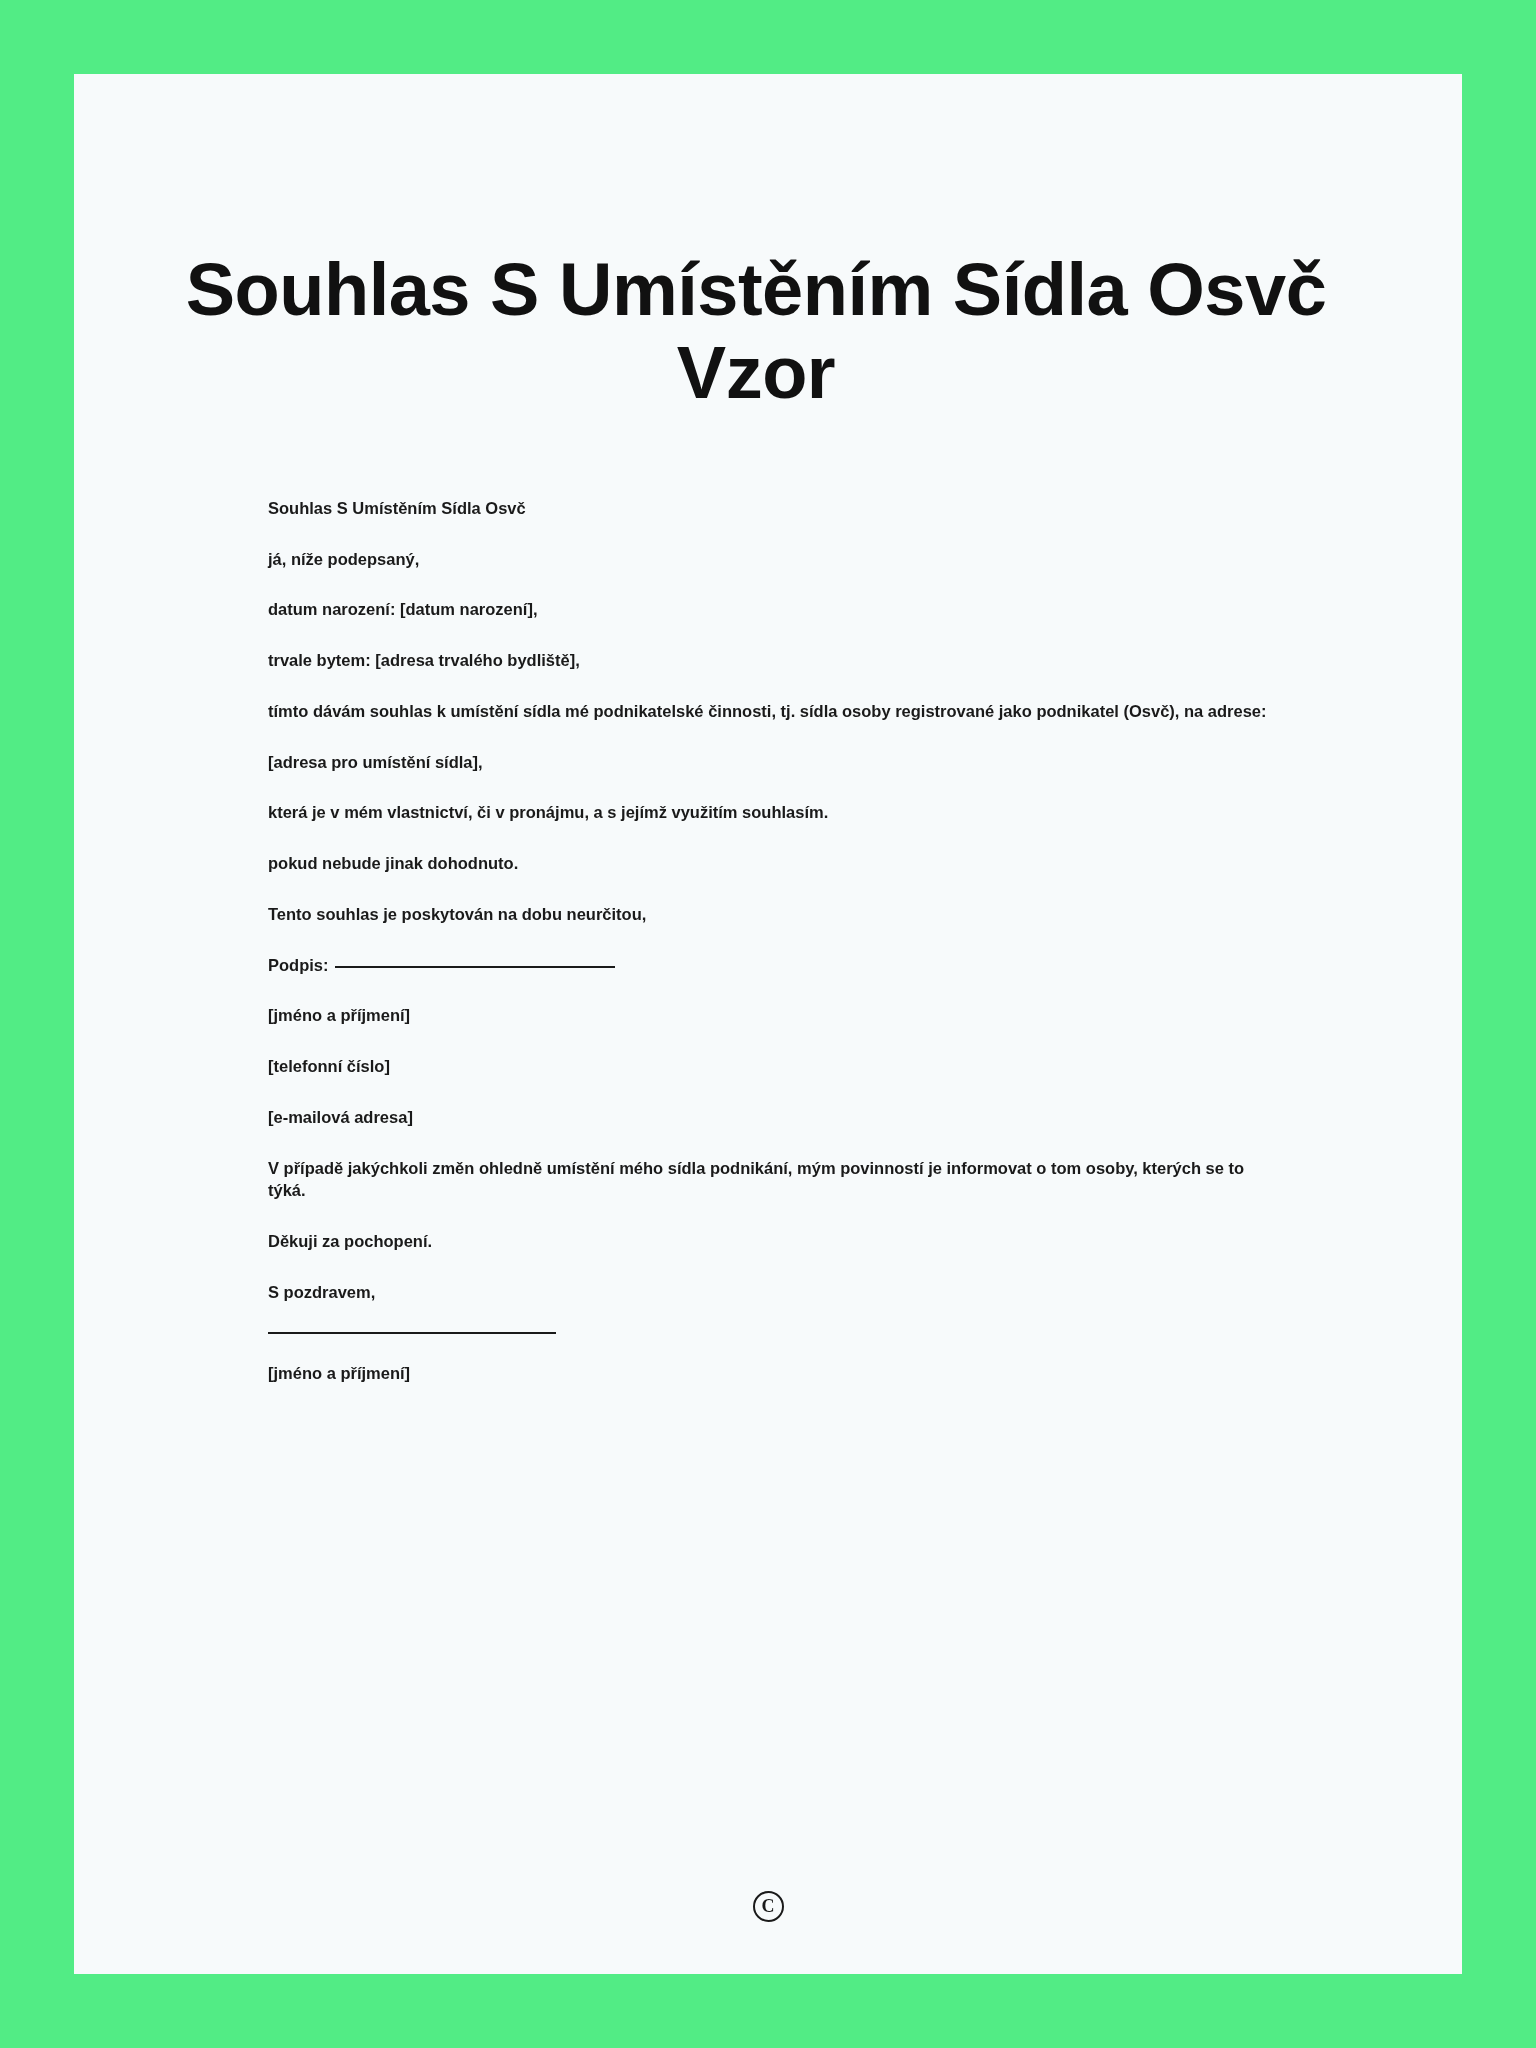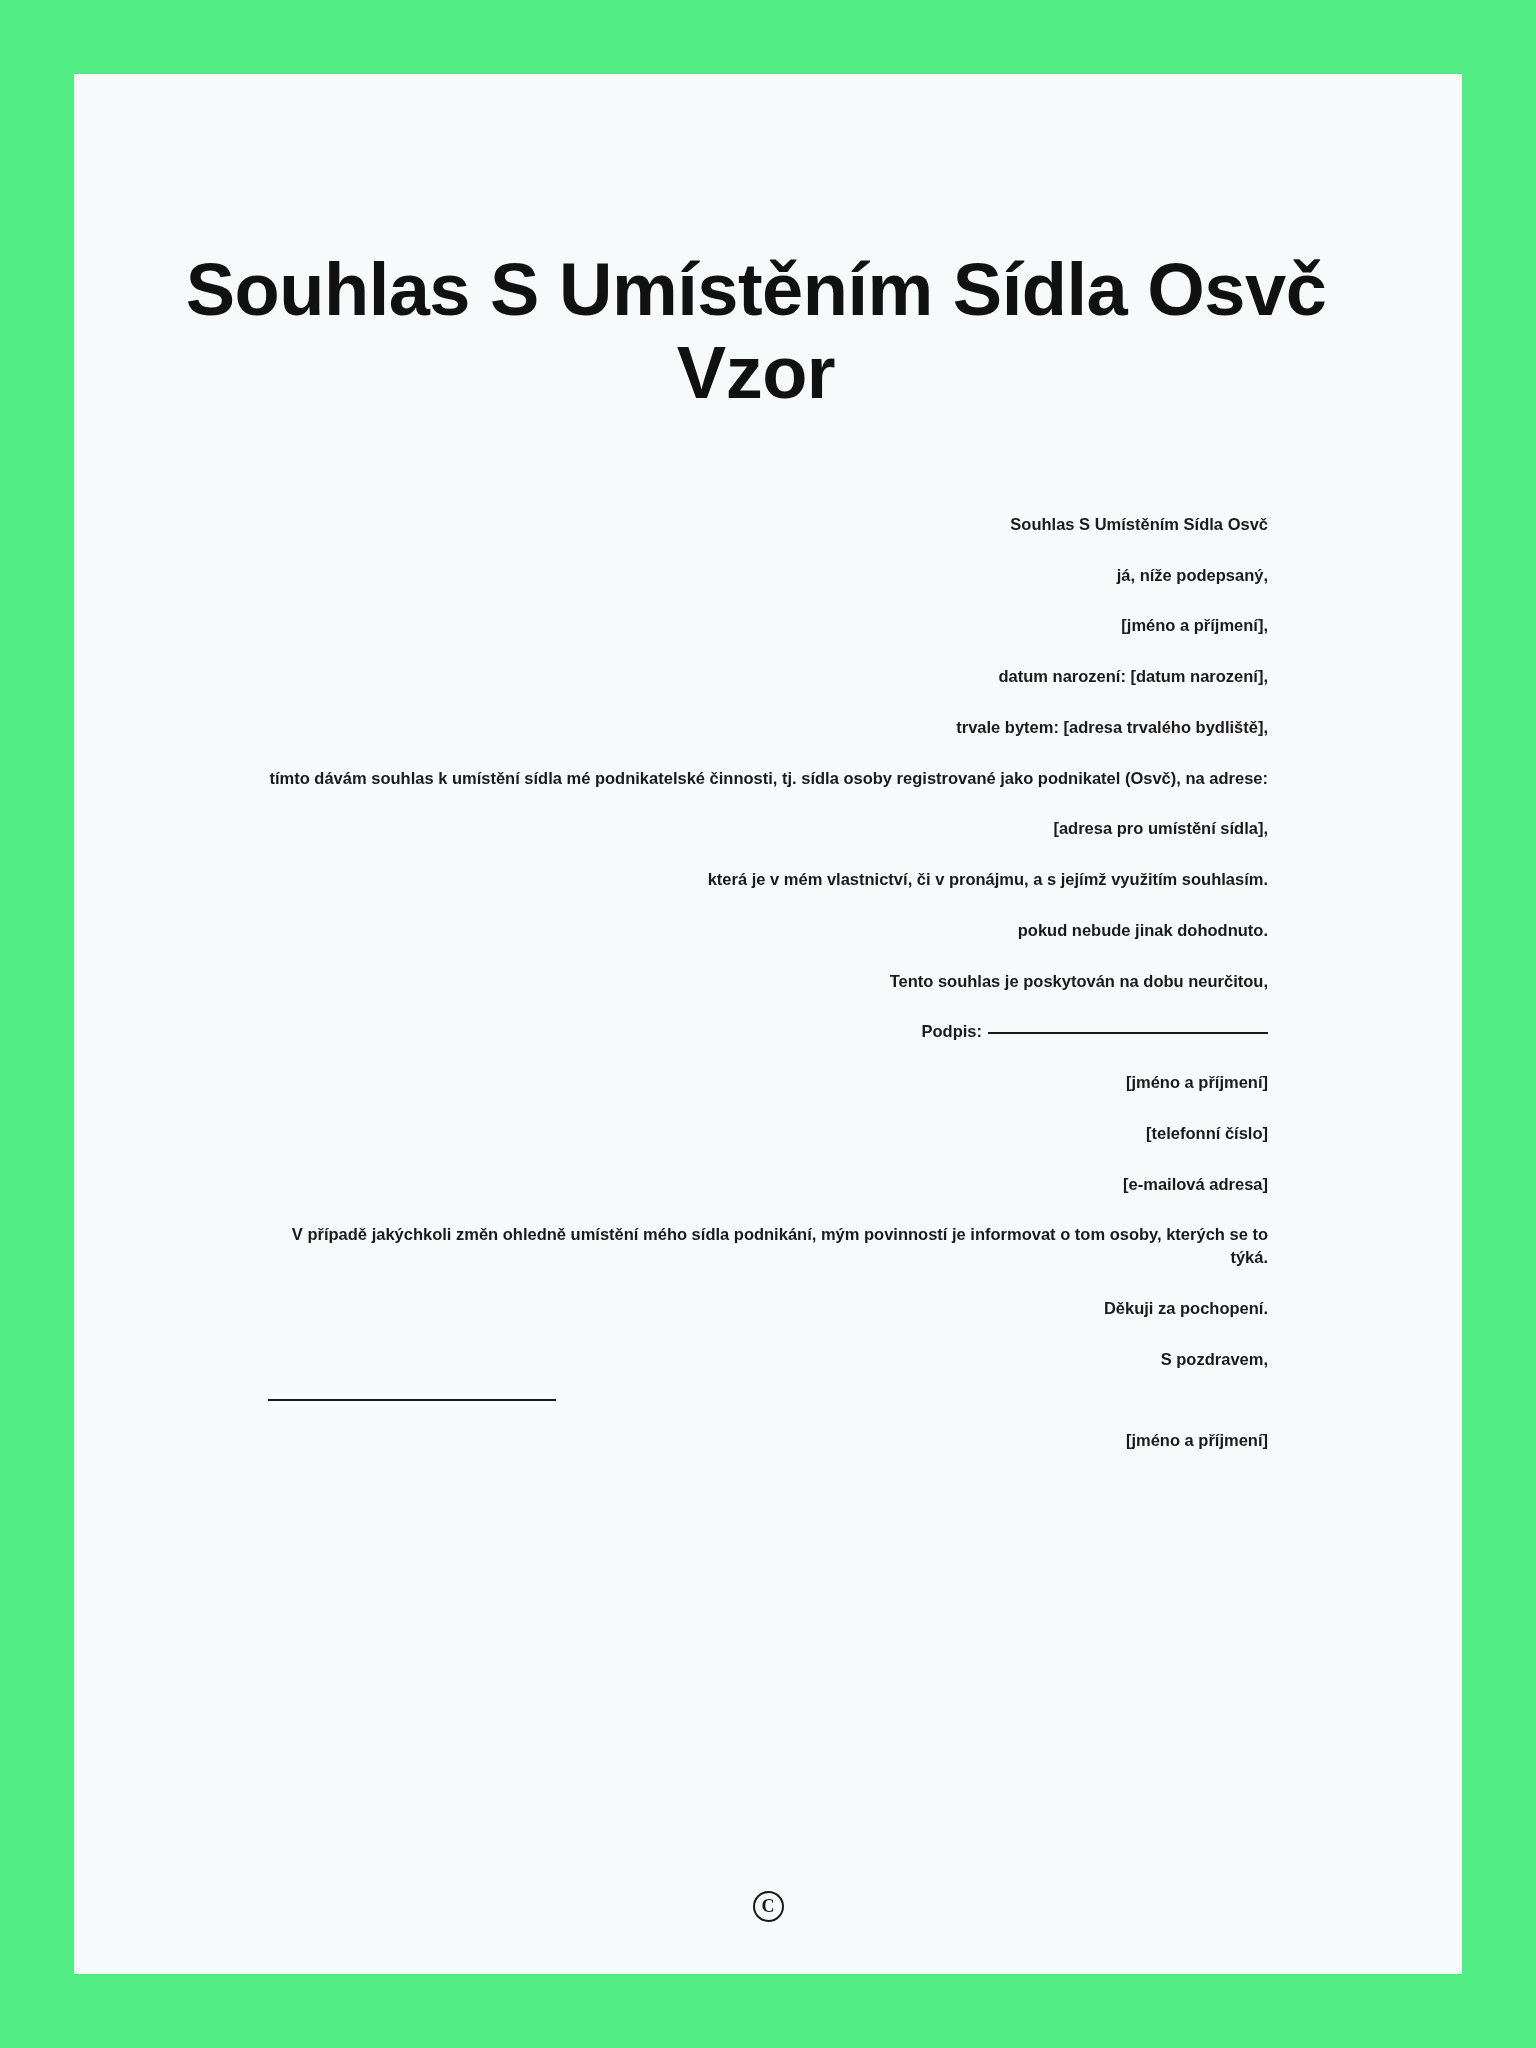--- a/index.html
+++ b/index.html
@@ -27,24 +27,23 @@
     margin: 0;
     padding: 175px 70px 0 46px;
     font-size: 74px;
     line-height: 1.12;
     font-weight: bold;
     color: #111111;
     text-align: center;
     letter-spacing: -0.5px;
   }
   .body-block {
-    margin: 16px auto;
+    margin: 0 auto;
     padding: 82px 0 0 0;
     width: 1000px;
-    text-align: right;
   }
   .body-block p {
     margin: 0 0 28px 0;
     font-size: 16.5px;
     line-height: 1.38;
     font-weight: bold;
     color: #1a1a1a;
   }
   .sig-line {
     display: inline-block;
@@ -84,21 +83,20 @@
 <body>
 
 <div class="page">
 
   <h1 class="doc-title">Souhlas S Umístěním Sídla Osvč Vzor</h1>
 
   <div class="body-block">
 
     <p>Souhlas S Umístěním Sídla Osvč</p>
     <p>já, níže podepsaný,</p>
-    <p>[jméno a příjmení],</p>
     <p>datum narození: [datum narození],</p>
     <p>trvale bytem: [adresa trvalého bydliště],</p>
     <p>tímto dávám souhlas k umístění sídla mé podnikatelské činnosti, tj. sídla osoby registrované jako podnikatel (Osvč), na adrese:</p>
     <p>[adresa pro umístění sídla],</p>
     <p>která je v mém vlastnictví, či v pronájmu, a s jejímž využitím souhlasím.</p>
     <p>pokud nebude jinak dohodnuto.</p>
     <p>Tento souhlas je poskytován na dobu neurčitou,</p>
 
     <p>
       <span>Podpis:</span><span class="sig-line"></span>

